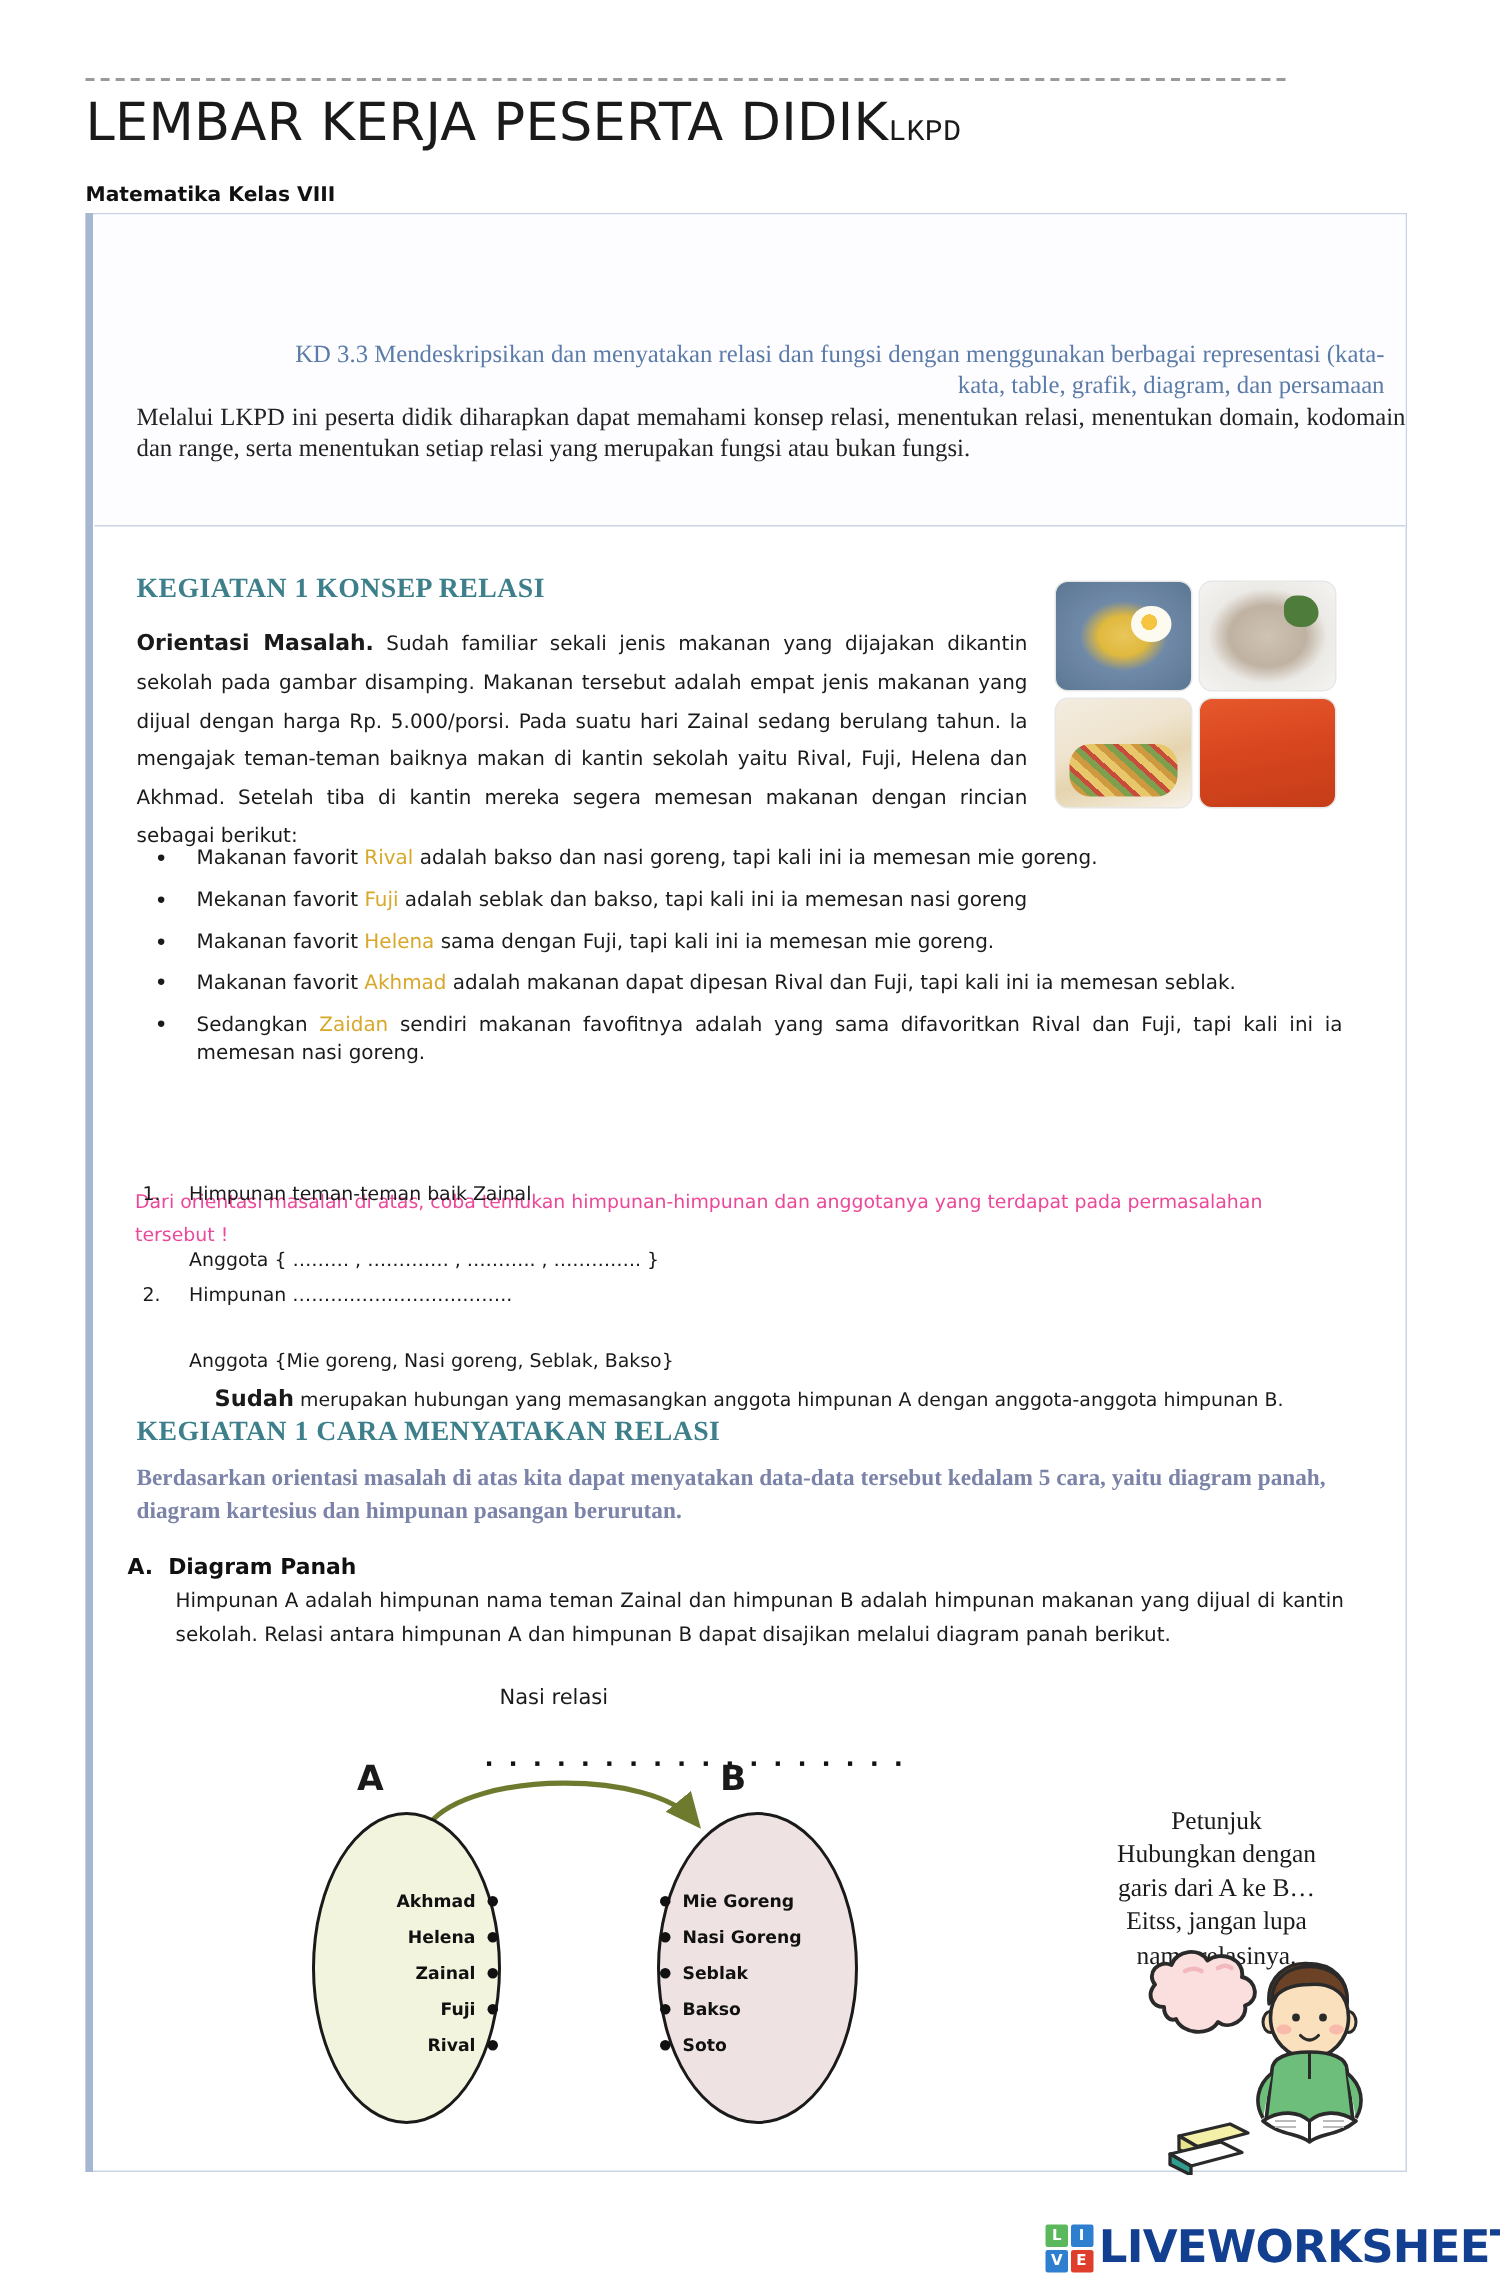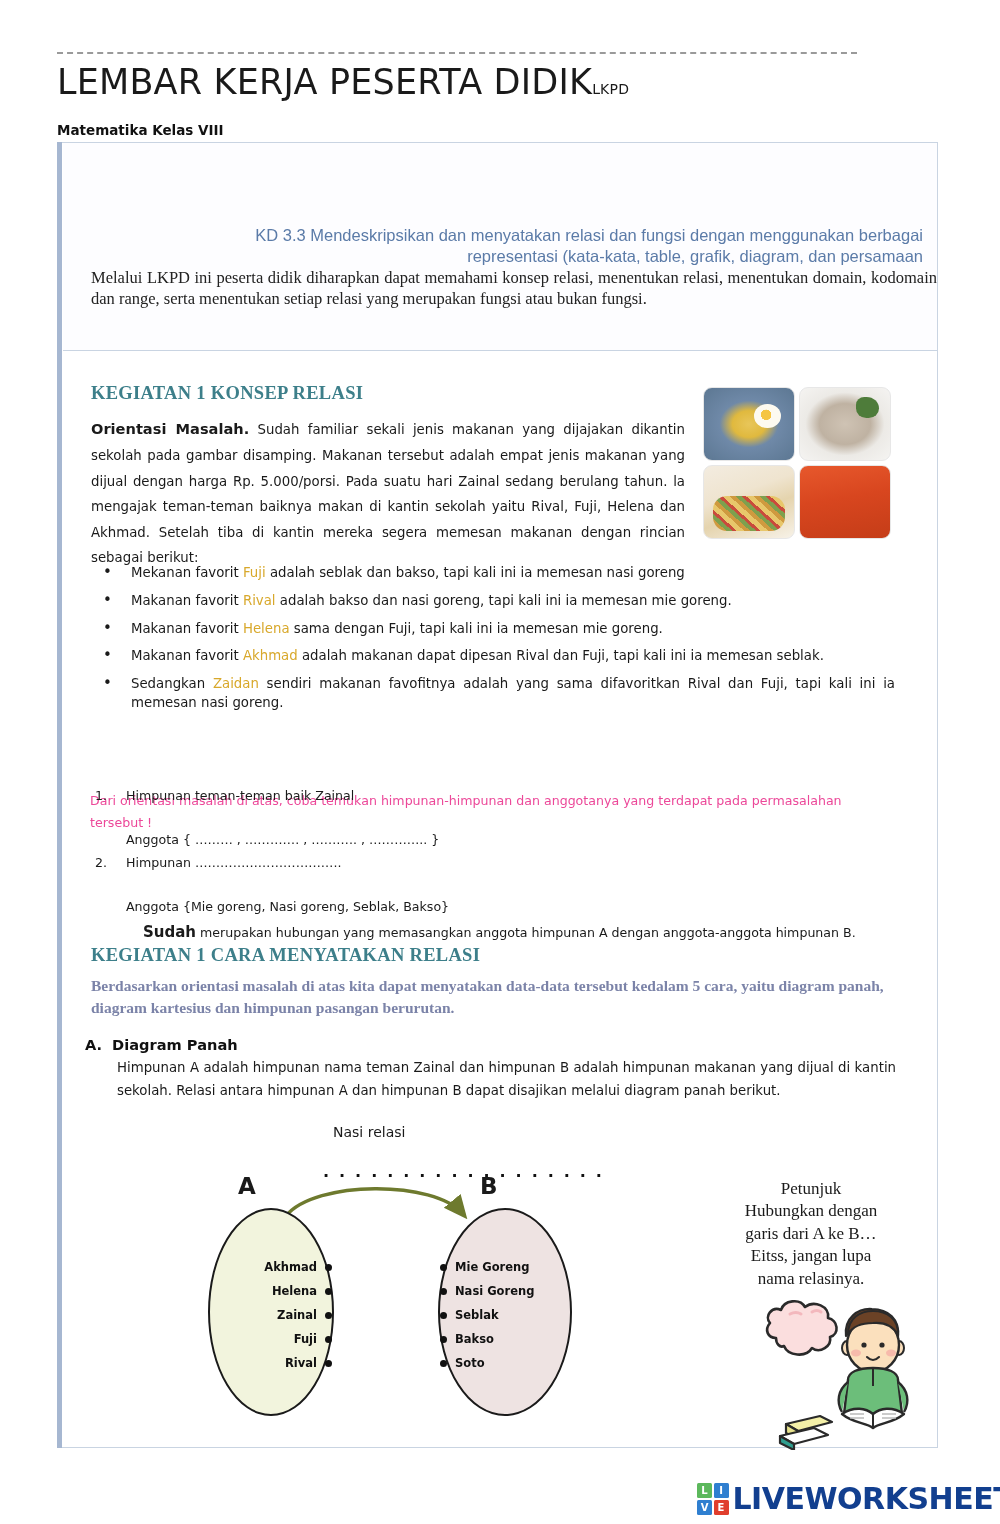--- a/index.html
+++ b/index.html
@@ -19,21 +19,21 @@
     border-top:2px dashed #9a9a9a;
   }
 
   
   .main-title{
     position:absolute;left:57px;top:62px;
     font-size:35px;letter-spacing:.2px;color:#1a1a1a;
     font-family:"DejaVu Sans", sans-serif;font-weight:400;
     white-space:nowrap;
   }
-  .main-title .sub{font-size:14px;vertical-align:baseline;}
+  .main-title .sub{font-size:20px;vertical-align:baseline;font-family:Liberation Mono, monospace;}
 
   .subject{
     position:absolute;left:57px;top:122px;
     font-size:13.5px;font-weight:bold;color:#111;
     font-family:"DejaVu Sans", sans-serif;
   }
 
   
   .frame{
     position:absolute;left:57px;top:142px;width:881px;height:1306px;
@@ -58,21 +58,21 @@
     font-family:"Liberation Serif", serif;
     font-size:39px;color:#3d4a63;letter-spacing:.5px;
     white-space:nowrap;
   }
   .banner-title .tri{
     display:inline-block;color:#4a6fa5;font-size:26px;
     transform:translateY(-4px);margin-right:1px;
   }
   .kd-text{
     position:absolute;left:120px;top:82px;width:740px;
-    font-family:Liberation Sans, sans-serif;
+    font-family:Liberation Serif, serif;
     font-size:16.5px;line-height:1.28;color:#5b7ba8;text-align:right;
   }
   .intro-text{
     position:absolute;left:28px;top:124px;width:846px;
     font-family:"Liberation Serif", serif;
     font-size:16.5px;line-height:1.3;color:#222;text-align:justify;
   }
 
   
   .sec-head{
@@ -181,21 +181,21 @@
   .setA{left:20px;top:145px;width:122px;}
   .setB{left:250px;top:145px;width:130px;}
   .rowA{display:flex;align-items:center;justify-content:flex-end;height:24px;gap:8px;}
   .rowB{display:flex;align-items:center;justify-content:flex-start;height:24px;gap:8px;}
   .dot{width:7px;height:7px;border-radius:50%;background:#111;flex:0 0 auto;}
   .rowA .txt{text-align:right;}
   .rowB .txt{text-align:left;}
 
   
   .petunjuk{
-    position:absolute;left:700px;top:1178px;width:222px;
+    position:absolute;left:700px;top:1203px;width:222px;
     font-family:"Liberation Serif", serif;font-size:17px;line-height:1.32;
     color:#1a1a1a;text-align:center;
   }
 
   
   .boy{position:absolute;left:760px;top:1290px;width:180px;height:160px;}
 
   
   .lw{position:absolute;left:697px;top:1481px;height:36px;display:flex;align-items:center;}
   .lw-grid{
@@ -239,22 +239,22 @@
   </div>
 
   <div class="foods">
     <div class="food f1"></div>
     <div class="food f2"></div>
     <div class="food f3"></div>
     <div class="food f4"></div>
   </div>
 
   <ul class="bullets" id="bullet-list">
+      <li><span>Makanan favorit </span><span class="nm">Rival</span><span> adalah bakso dan nasi goreng, tapi kali ini ia memesan mie goreng.</span></li>
       <li><span>Mekanan favorit </span><span class="nm">Fuji</span><span> adalah seblak dan bakso, tapi kali ini ia memesan nasi goreng</span></li>
-      <li><span>Makanan favorit </span><span class="nm">Rival</span><span> adalah bakso dan nasi goreng, tapi kali ini ia memesan mie goreng.</span></li>
       <li><span>Makanan favorit </span><span class="nm">Helena</span><span> sama dengan Fuji, tapi kali ini ia memesan mie goreng.</span></li>
       <li><span>Makanan favorit </span><span class="nm">Akhmad</span><span> adalah makanan dapat dipesan Rival dan Fuji, tapi kali ini ia memesan seblak.</span></li>
       <li><span>Sedangkan </span><span class="nm">Zaidan</span><span> sendiri makanan favofitnya adalah yang sama difavoritkan Rival dan Fuji, tapi kali ini ia memesan nasi goreng.</span></li>
     </ul>
 
   <div class="dari">Dari orientasi masalah di atas, coba temukan himpunan-himpunan dan anggotanya yang terdapat pada permasalahan tersebut !</div>
 
   <div class="numlist" id="num-list">
       <div class="numrow">
         <span class="n">1.</span>

